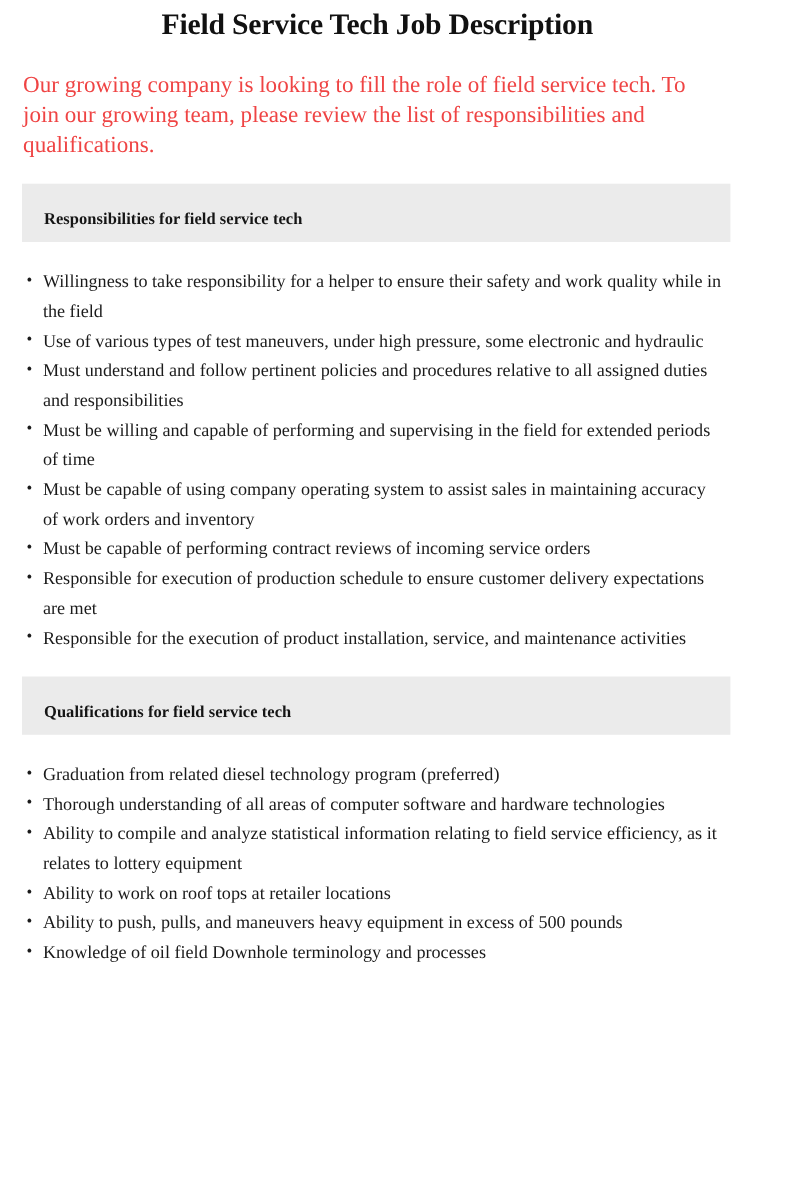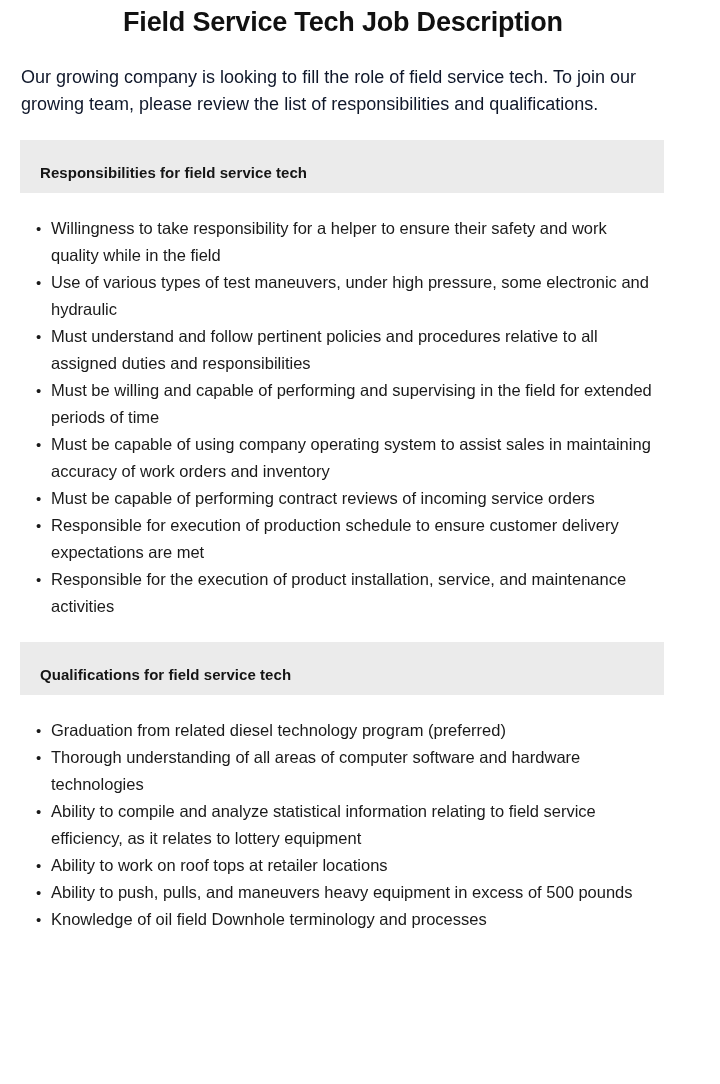--- a/index.html
+++ b/index.html
@@ -14,39 +14,40 @@
     font-family: "Liberation Sans", sans-serif;
     color: #000000;
     -webkit-font-smoothing: antialiased;
   }
 
   .page {
     width: 686px;
     box-sizing: border-box;
     padding: 0;
     position: relative;
+    font-family: Liberation Serif, serif;
   }
 
   
   .doc-title {
     font-size: 27px;
     font-weight: 700;
     line-height: 1.2;
     text-align: center;
     color: #111111;
     letter-spacing: -0.2px;
     margin: 0;
     padding: 6px 20px 0 20px;
   }
 
   
   .intro {
-    font-size: 18px;
+    font-size: 21px;
     line-height: 27px;
-    color: #0f172a;
+    color: #ef4444;
     margin: 0;
     padding: 26px 30px 0 21px;
   }
 
   
   .section {
     margin: 0;
   }
   .section-header {
     background: #ebebeb;
@@ -60,21 +61,21 @@
     line-height: 18px;
     color: #151515;
     margin: 0;
     letter-spacing: 0.05px;
   }
 
   
   .bullet-list {
     list-style: none;
     margin: 0;
-    padding: 22px 30px 0 36px;
+    padding: 22px 30px 0 24px;
   }
   .bullet-item {
     position: relative;
     font-size: 16.5px;
     line-height: 27px;
     color: #1a1a1a;
     padding-left: 15px;
     margin: 0 0 0 0;
   }
   .bullet-item::before {

